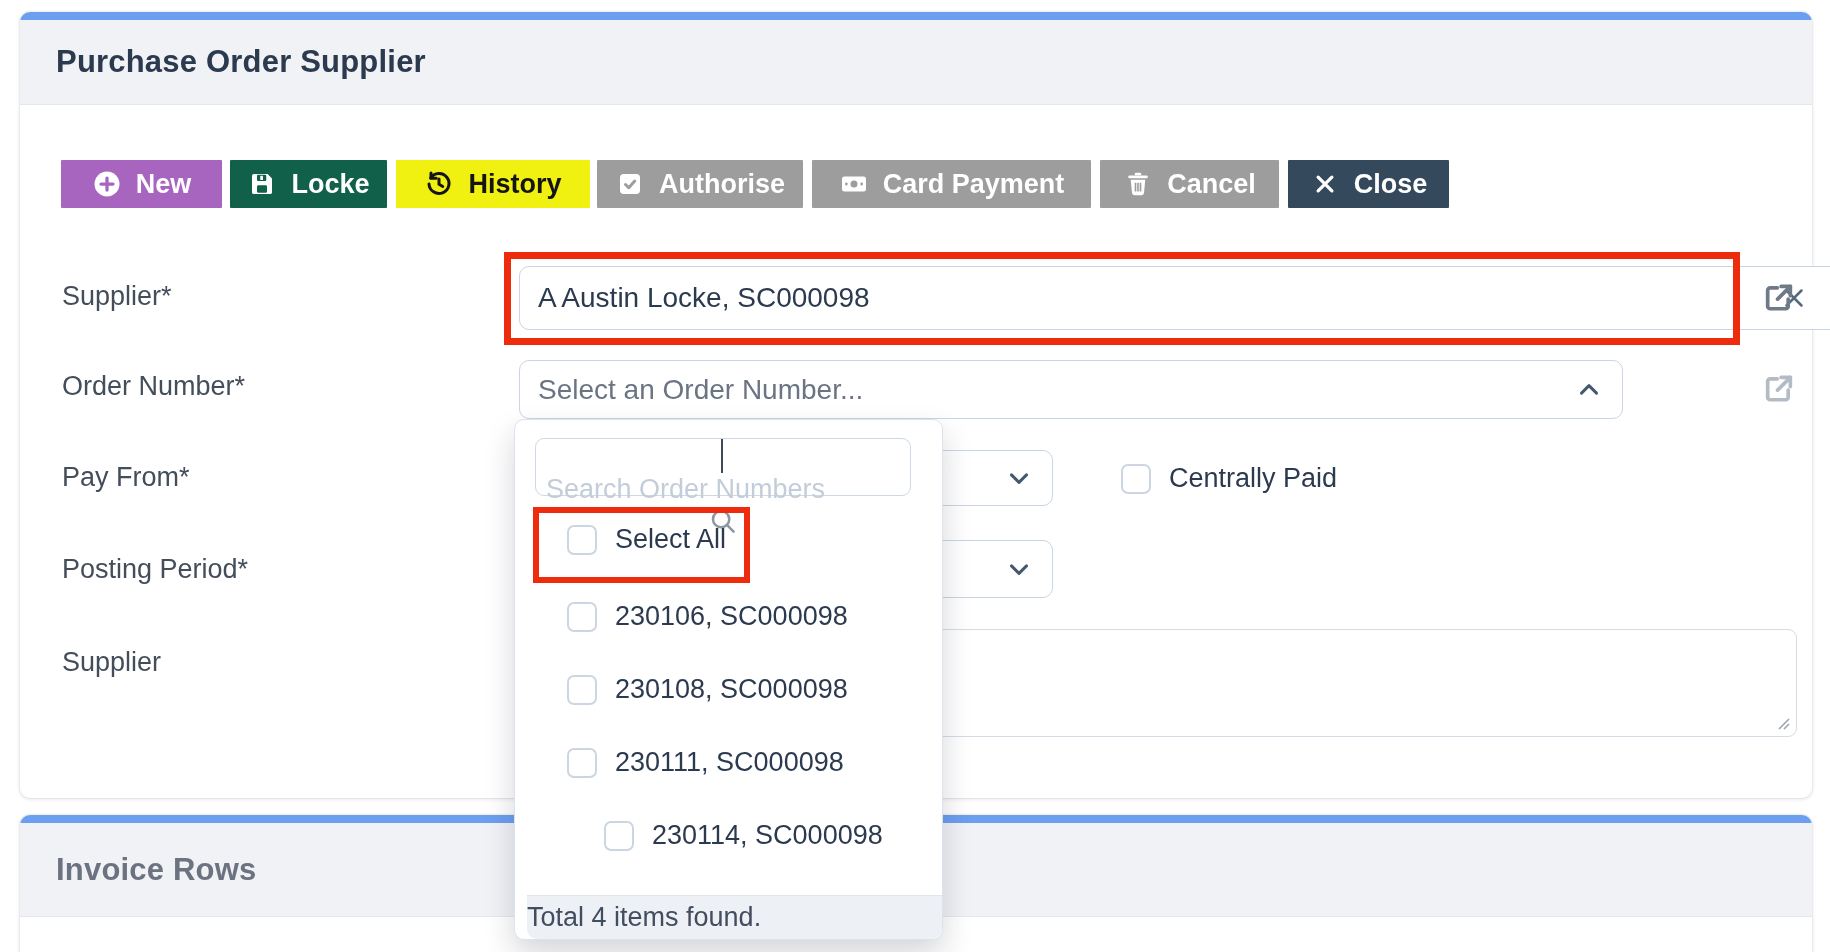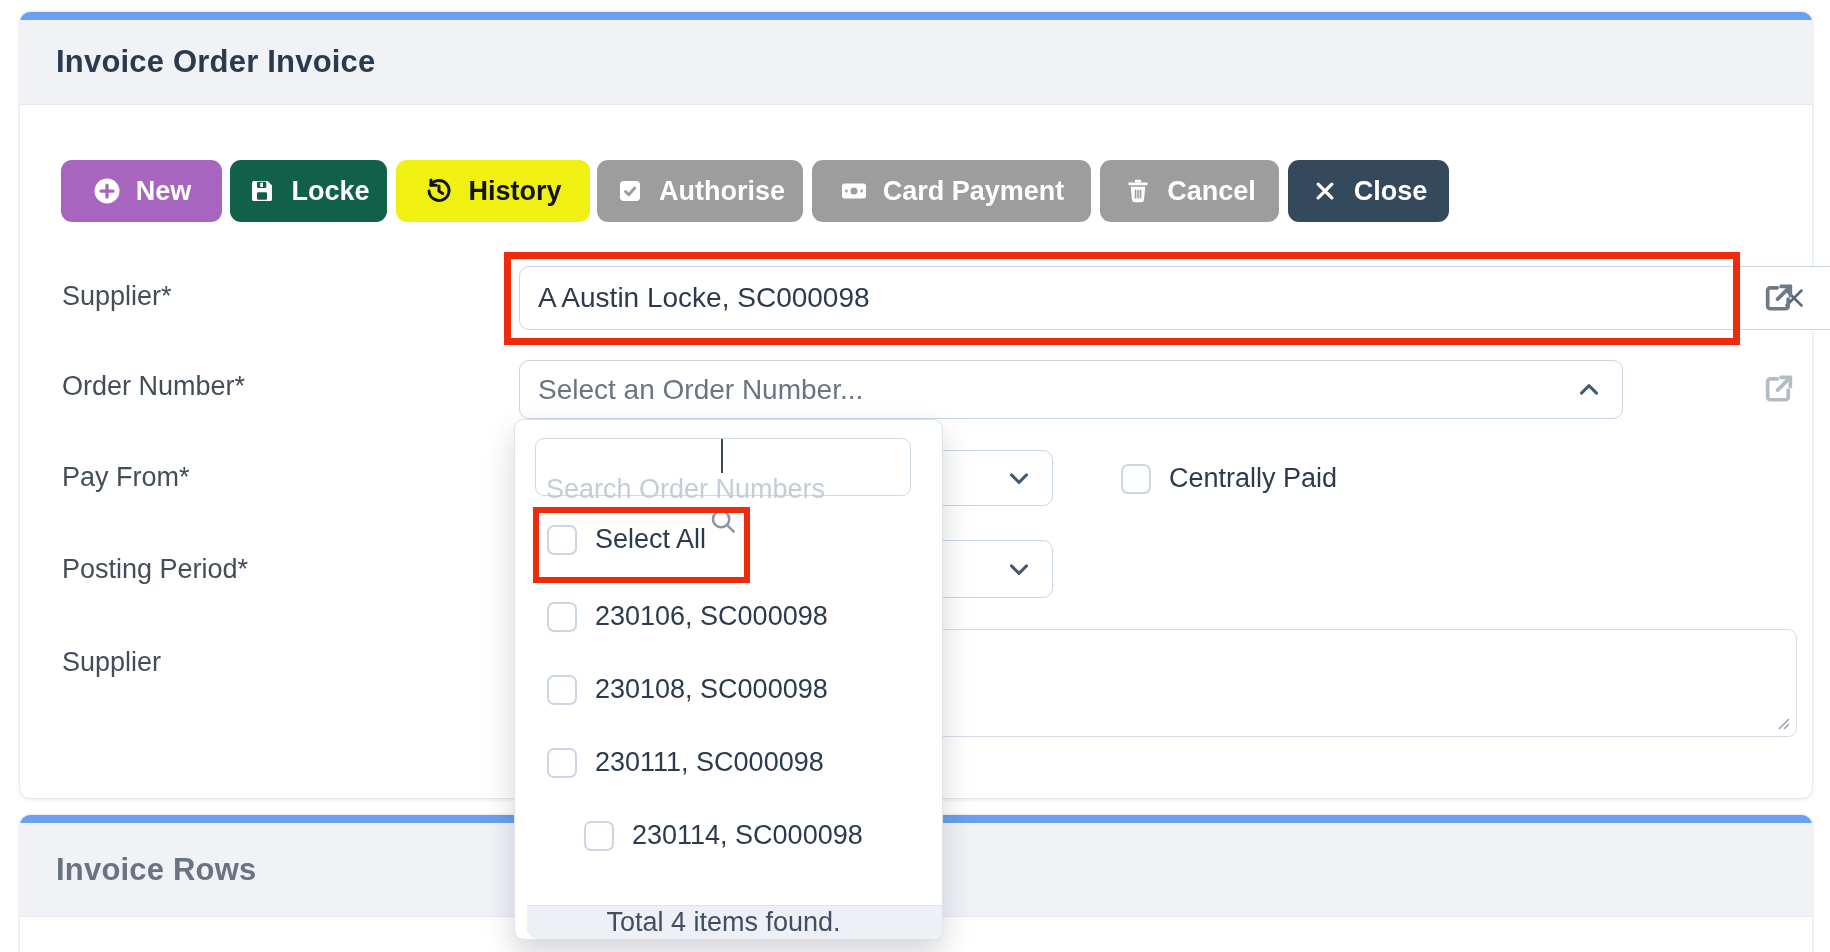--- a/index.html
+++ b/index.html
@@ -12,21 +12,21 @@
   .card-po{top:12px;height:786px;}
   .card-rows{top:815px;height:160px;}
   .accent{height:8px;background:#6c9ff0;}
   .card-header{background:#f0f2f6;border-bottom:1px solid #e3e8ee;display:flex;align-items:center;padding:0 36px;}
   .card-po .card-header{height:84px;}
   .card-rows .card-header{height:93px;}
   .card-title{font-size:31px;font-weight:700;color:#2c3a4f;margin:0;letter-spacing:.2px;}
   .card-rows .card-title{color:#6b7280;}
 
   
-  .btn{position:absolute;top:160px;height:62px;border:none;border-radius:11px;cursor:pointer;
+  .btn{position:absolute;top:160px;height:48px;border:none;border-radius:1px;cursor:pointer;
        display:flex;align-items:center;justify-content:center;gap:14px;
        font-family:inherit;font-size:27px;font-weight:600;color:#fff;padding:0;z-index:5;}
   .btn svg{width:30px;height:30px;flex:0 0 auto;}
   .btn-new{left:61px;width:161px;background:#a865c0;}
   .btn-save{left:230px;width:157px;background:#11604a;}
   .btn-history{left:396px;width:194px;background:#f0f011;color:#141414;}
   .btn-authorise{left:597px;width:206px;background:#9d9d9d;}
   .btn-card-payment{left:812px;width:279px;background:#9d9d9d;}
   .btn-cancel{left:1100px;width:179px;background:#9d9d9d;}
   .btn-close{left:1288px;width:161px;background:#35495d;}
@@ -76,41 +76,41 @@
   .dd-search{position:absolute;left:20px;top:18px;width:376px;height:58px;box-sizing:border-box;
              border:1px solid #cfd9e3;border-radius:9px;background:#fff;
              display:flex;align-items:center;padding:0 14px;flex-direction:column;}
   .dd-caret{width:2px;height:34px;background:#3f4a57;margin-right:3px;flex:0 0 auto;}
   .dd-search input{flex:1;min-width:0;border:none;outline:none;background:transparent;
                    font-family:inherit;font-size:27px;color:#2c3a4f;}
   .dd-search input::placeholder{color:#c3cdd9;}
   .search-icon{width:30px;height:30px;color:#8a97a5;flex:0 0 auto;}
   .search-icon svg{width:100%;height:100%;display:block;}
   .hl-select-all{left:18px;top:87px;width:205px;height:64px;border-width:6px;}
-  .dd-row{position:absolute;left:32px;display:flex;align-items:center;gap:18px;cursor:pointer;}
+  .dd-row{position:absolute;left:52px;display:flex;align-items:center;gap:18px;cursor:pointer;}
   .dd-row span.opt-label{font-size:27px;color:#2c3a4f;white-space:nowrap;}
   .row-selectall{top:104px;}
   .row-0{top:181px;}
   .row-1{top:254px;}
   .row-2{top:327px;}
   .row-3{top:400px;margin-left:37px;}
-  .dd-footer{position:absolute;left:12px;right:0;bottom:0;height:34px;background:#edf0f5;
+  .dd-footer{position:absolute;left:12px;right:0;bottom:0;height:44px;background:#edf0f5;
              border-top:1px solid #dfe5ec;border-radius:0 0 10px 10px;
-             display:flex;align-items:center;justify-content:center;
+             display:flex;align-items:center;justify-content:flex-start;
              padding-right:22px;font-size:27px;color:#424e5f;box-sizing:border-box;}
 </style>
 </head>
 <body>
 
 <div class="screen">
 
   <section class="card card-po">
     <div class="accent"></div>
     <header class="card-header">
-      <h1 class="card-title">Invoice Order Invoice</h1>
+      <h1 class="card-title">Purchase Order Supplier</h1>
     </header>
   </section>
 
   <button class="btn btn-new">
     <svg viewBox="0 0 24 24">
         <circle cx="12" cy="12" r="10" fill="#fff"></circle>
         <path d="M12 7.2v9.6M7.2 12h9.6" stroke="#a865c0" stroke-width="2.6" stroke-linecap="round"></path>
       </svg>
     <span>New</span>
   </button>

